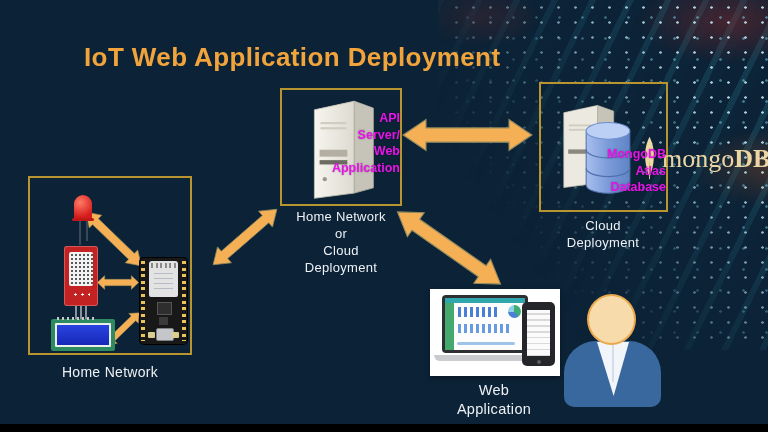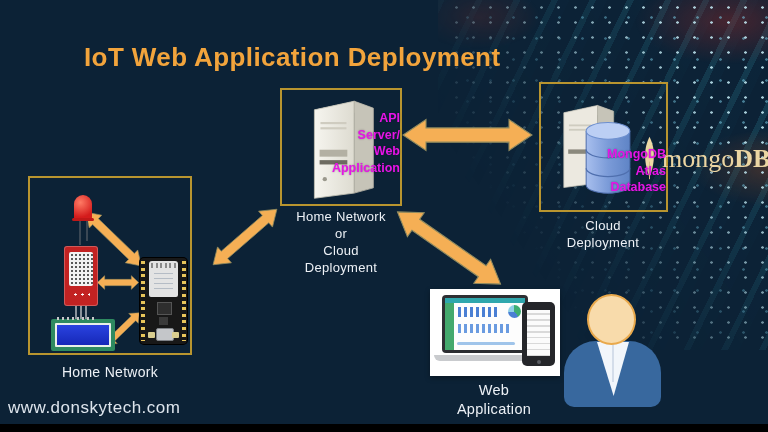--- a/index.html
+++ b/index.html
@@ -263,15 +263,14 @@
   <div class="caption" style="left:419px;top:381px;width:150px;font-size:14.5px;">Web
 Application</div>
 
   <div class="avatar">
     <div class="body"></div>
     <div class="shirt"></div>
     <div class="seam"></div>
     <div class="head"></div>
   </div>
 
-  <div class="watermark">www.donskytech.com</div>
   <div class="bottom-bar"></div>
 </div>
 
 </body></html>

